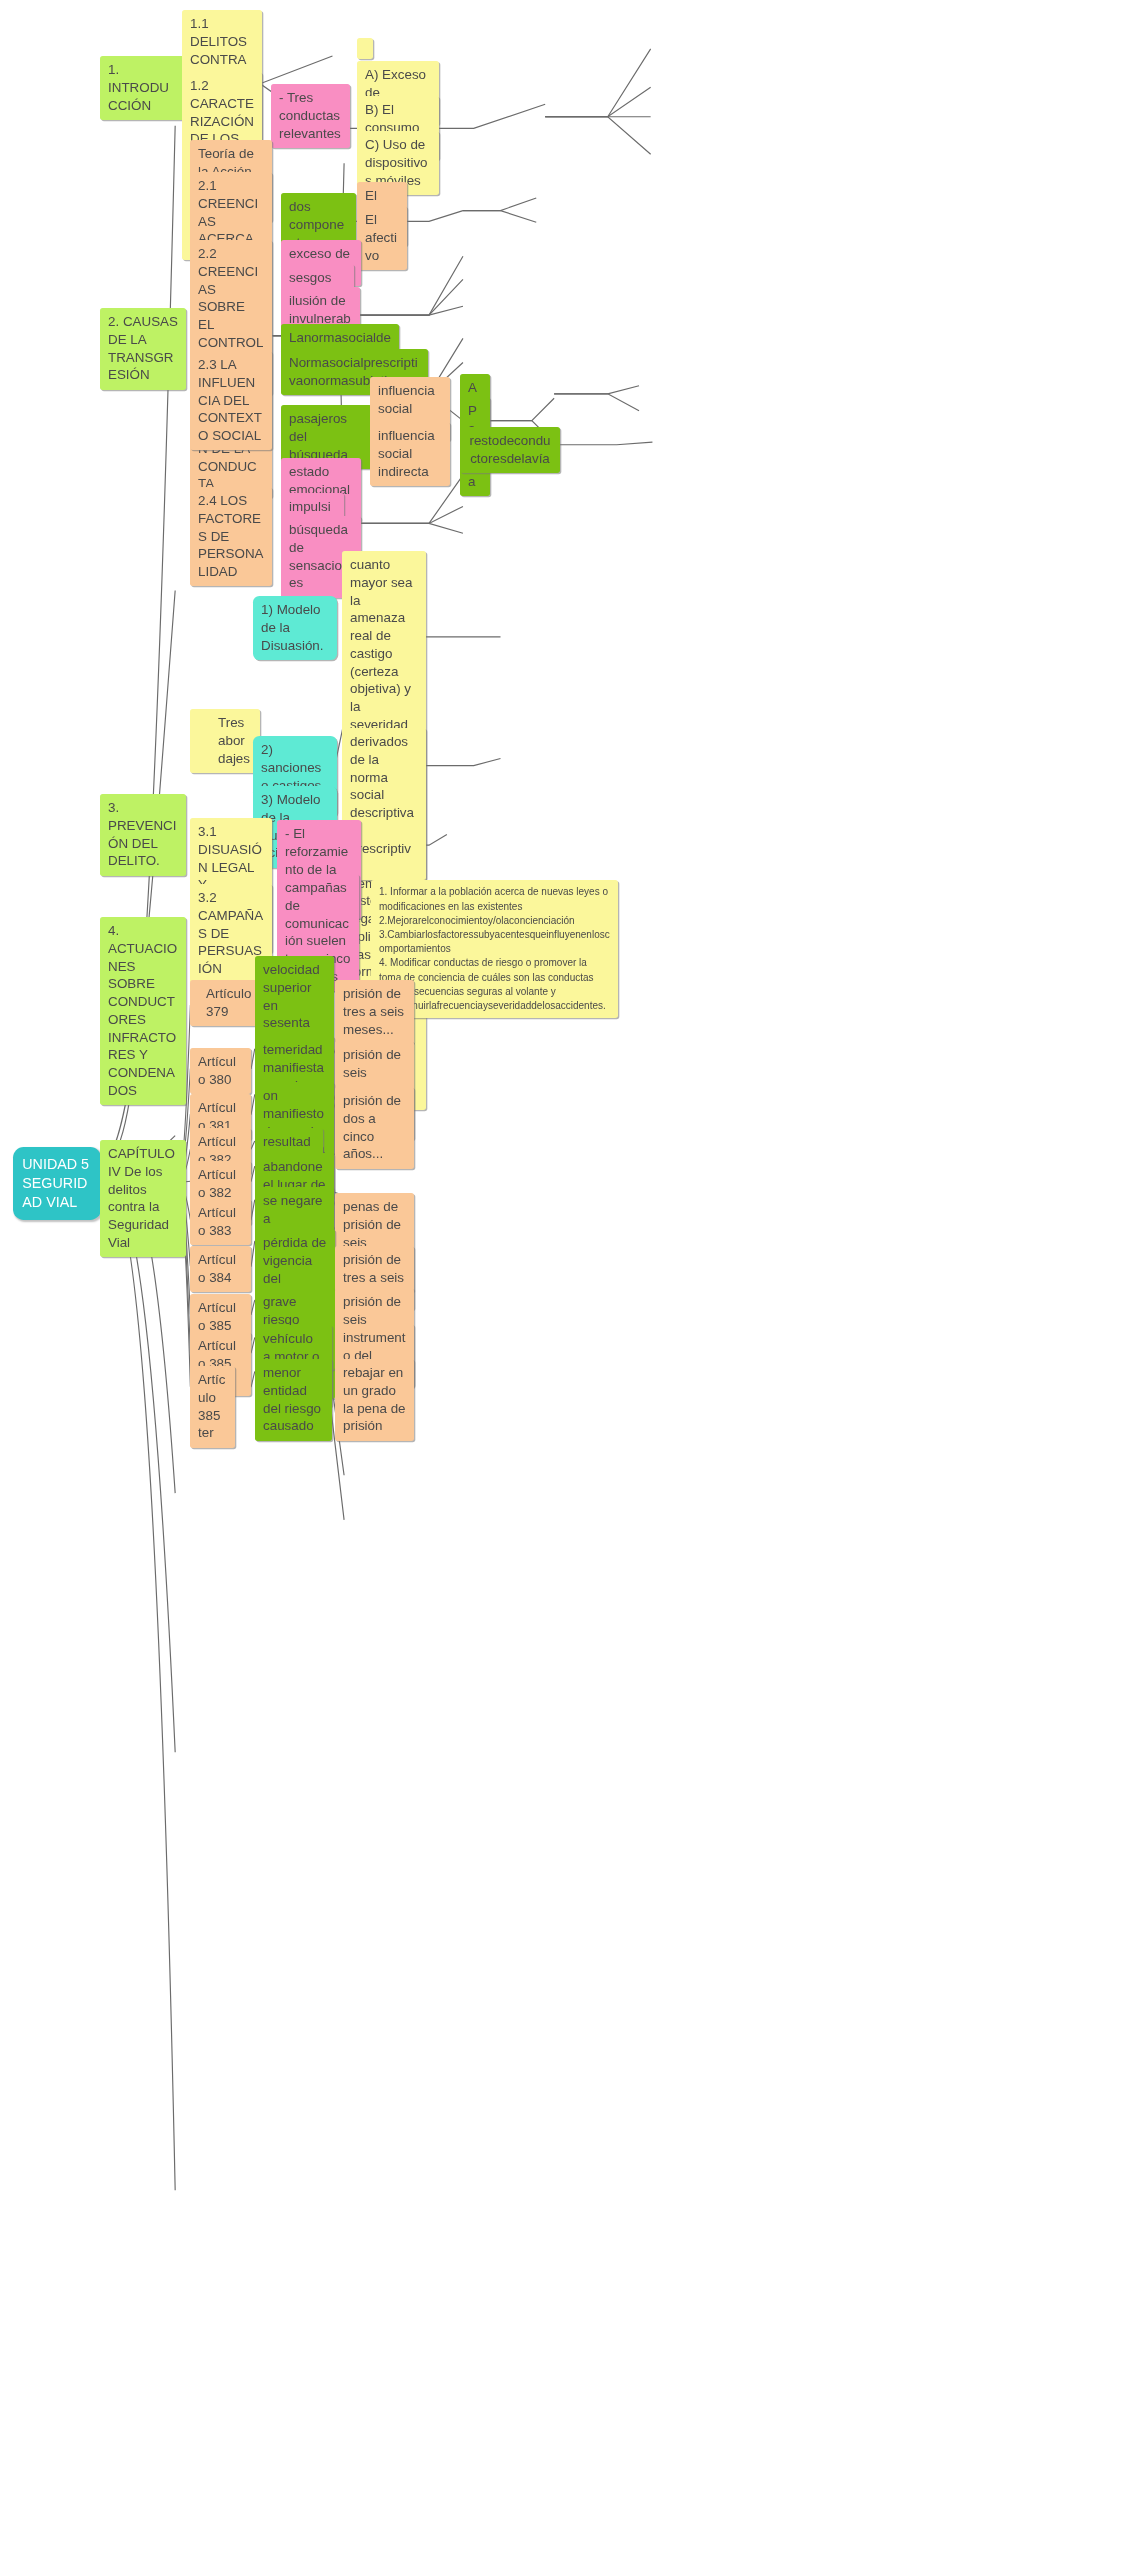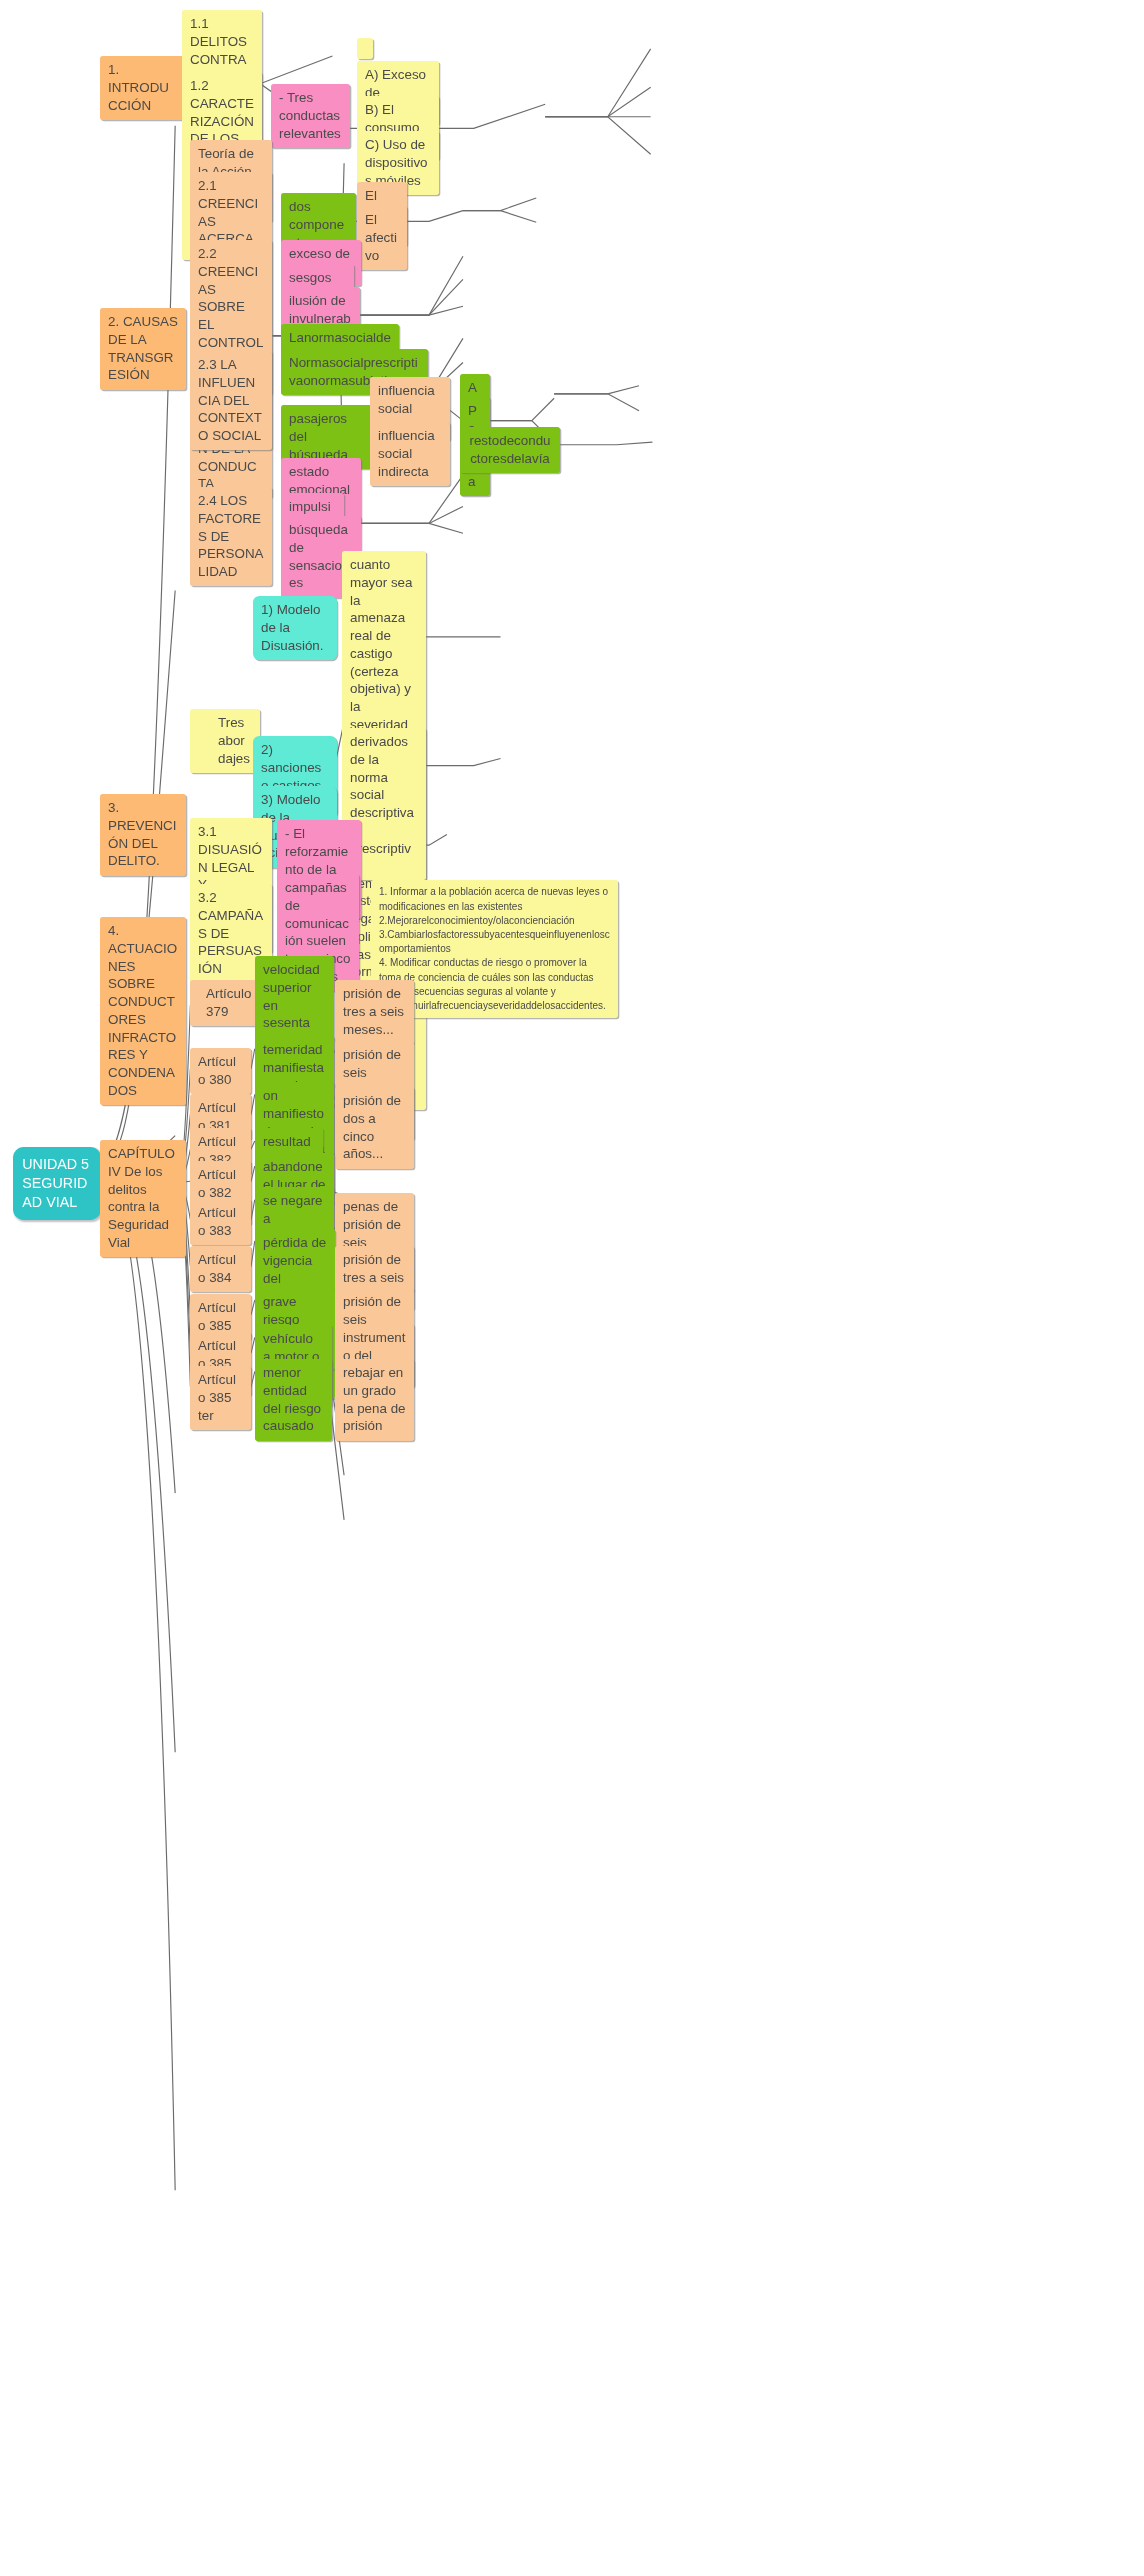--- a/index.html
+++ b/index.html
@@ -33,21 +33,21 @@
     word-wrap: break-word;
     overflow-wrap: break-word;
   }
   .root {
     background: #2ec4c6;
     color: #ffffff;
     border-radius: 10.7px;
     font-size: 14.3px;
     box-shadow: 1.8px 1.8px 1.8px rgba(120,120,120,0.45);
   }
-  .cyan   { background: #fdba74; }
+  .cyan   { background: #bef264; }
   .yellow { background: #fbf79b; }
   .orange { background: #fac898; }
   .pink   { background: #f98ec2; }
   .green  { background: #7cc113; }
   .green-r{ background: #5eead4; border-radius: 6.3px; }
   .tiny { font-size: 10px; }
 </style>
 </head>
 <body>
 
@@ -277,19 +277,19 @@
       <div class="node orange" style="left: 335px; top: 1193px; width: 79px;">penas de prisión de seis meses a un año...</div>
       <div class="node orange" style="left: 190px; top: 1246px; width: 61px;">Artículo 384</div>
       <div class="node green" style="left: 255px; top: 1229px; width: 80px;">pérdida de vigencia del permiso o licencia por pérdida total de los puntos</div>
       <div class="node orange" style="left: 335px; top: 1246px; width: 79px;">prisión de tres a seis meses</div>
       <div class="node orange" style="left: 190px; top: 1294px; width: 61px;">Artículo 385</div>
       <div class="node green" style="left: 255px; top: 1288px; width: 80px;">grave riesgo para la circulación</div>
       <div class="node orange" style="left: 335px; top: 1288px; width: 79px;">prisión de seis meses a dos años...</div>
       <div class="node orange" style="left: 190px; top: 1332px; width: 61px;">Artículo 385 bis</div>
       <div class="node green" style="left: 255px; top: 1325px; width: 77px;">vehículo a motor o ciclomotor</div>
       <div class="node orange" style="left: 335px; top: 1324px; width: 79px;">instrumento del delito</div>
-      <div class="node orange" style="left: 190px; top: 1366px; width: 61px;">Artículo 385 ter</div>
+      <div class="node orange" style="left: 190px; top: 1366px; width: 45px;">Artículo 385 ter</div>
       <div class="node green" style="left: 255px; top: 1359px; width: 77px;">menor entidad del riesgo causado</div>
       <div class="node orange" style="left: 335px; top: 1359px; width: 79px;">rebajar en un grado la pena de prisión</div>
     </div>
 
 </div>
 
 
 </body></html>

